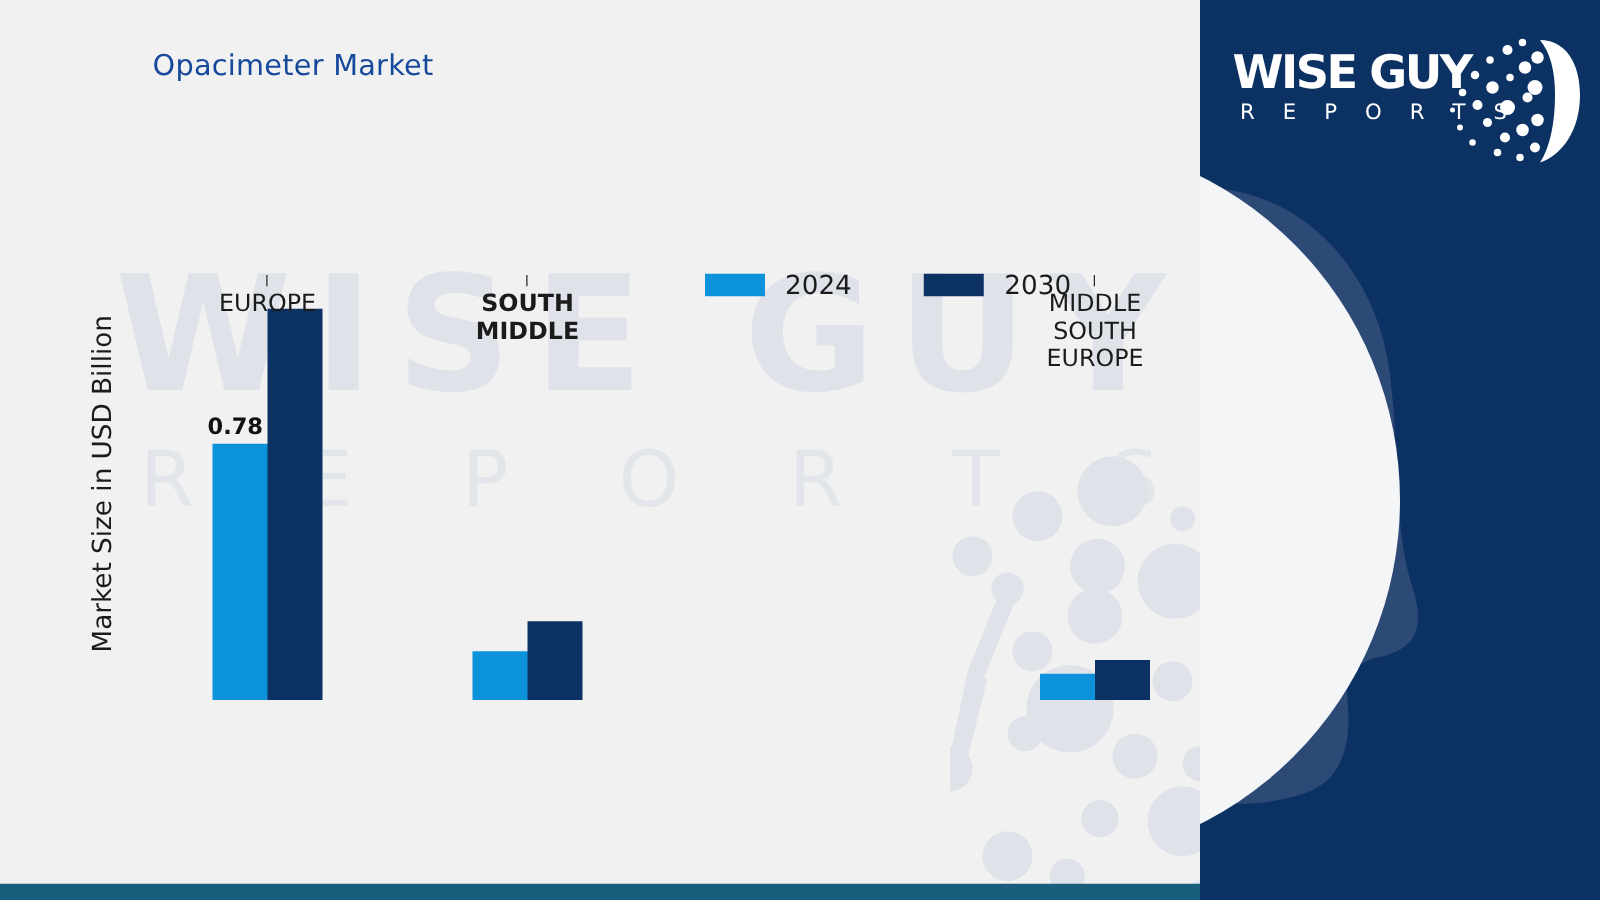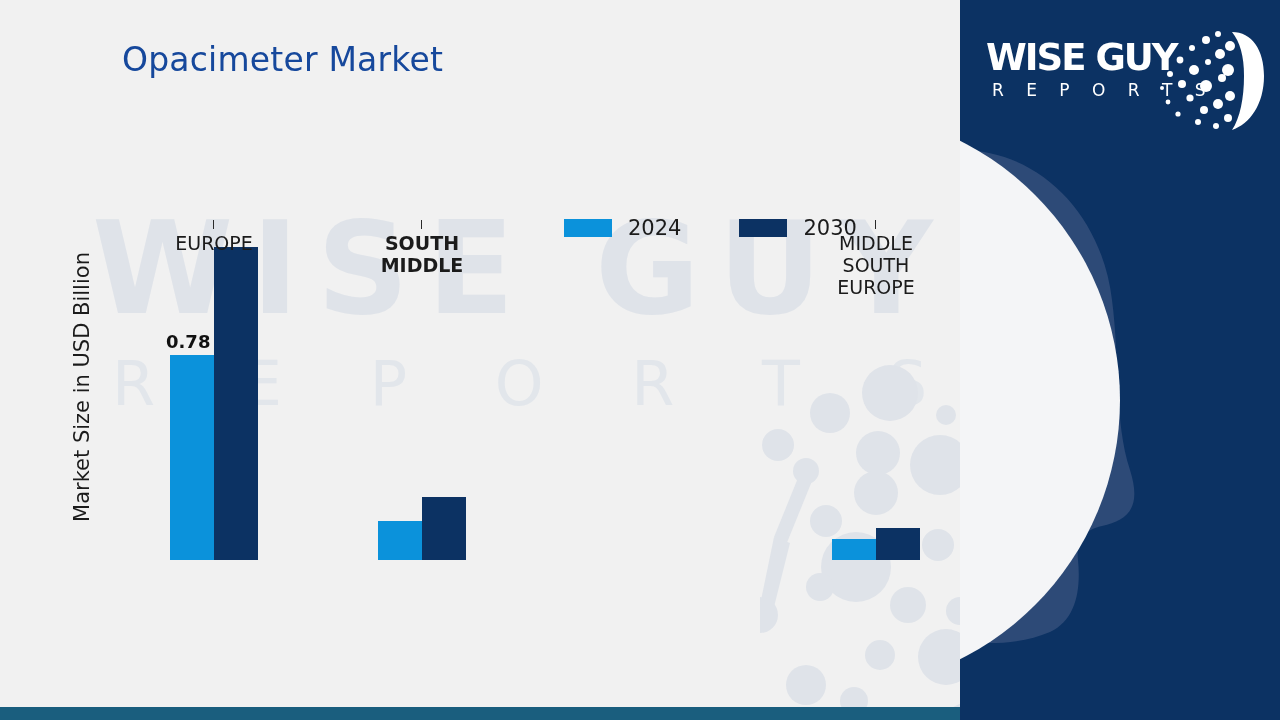--- a/index.html
+++ b/index.html
@@ -29,21 +29,21 @@
   #wm-line2 {
     position:absolute; left:112px; top:148px; width:880px;
     font-size:62px; font-weight:400; letter-spacing:34px;
     color:#e2e6eb; line-height:1; white-space:nowrap;
   }
   #wm-mol { position:absolute; left:760px; top:100px; width:260px; height:420px; }
 
   
   #page-title {
     position:absolute; left:122px; top:40px;
-    font-size:33px; color:#16489c; font-weight:400;
+    font-size:23px; color:#16489c; font-weight:400;
     letter-spacing:0.2px; white-space:nowrap;
   }
 
   
   #y-axis-title {
     position:absolute; left:-108px; top:375px;
     width:380px; text-align:center;
     transform:rotate(-90deg);
     font-size:21px; color:#1b1b1b; white-space:nowrap;
   }

